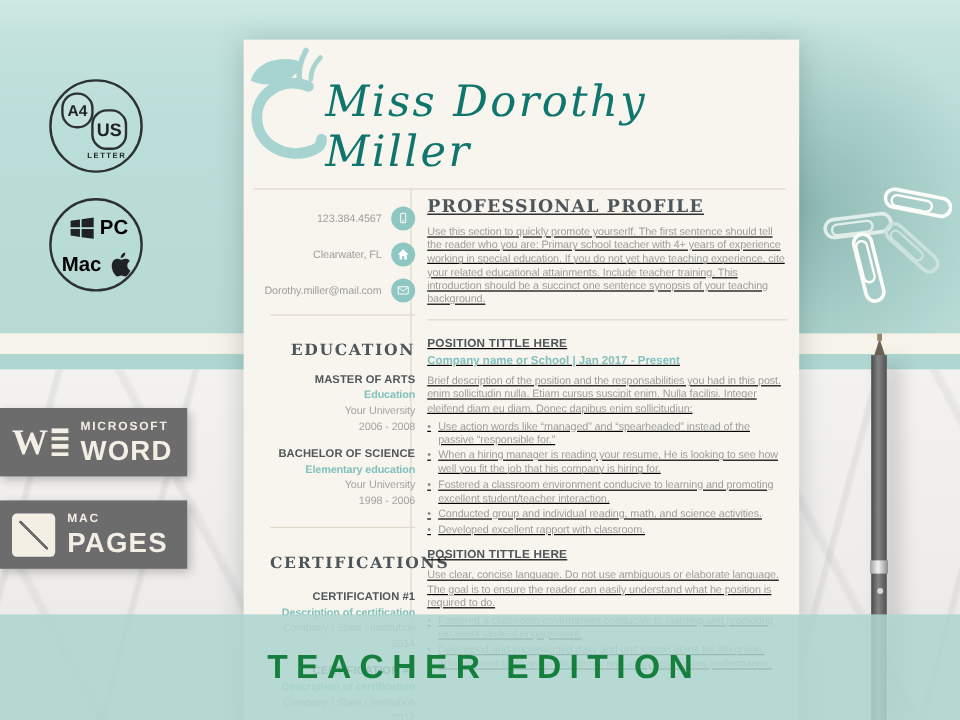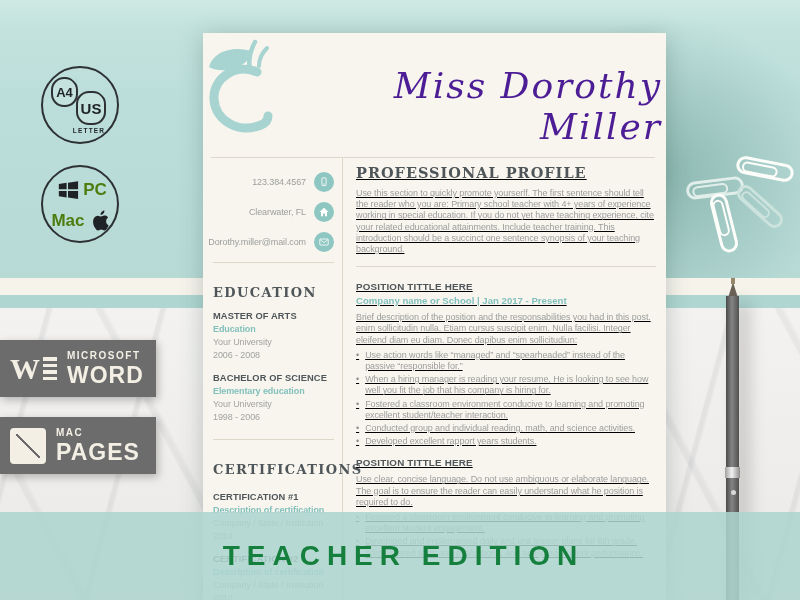--- a/index.html
+++ b/index.html
@@ -35,28 +35,28 @@
   .pen-body { position:absolute; left:0; top:14px; width:13px; height:304px;
     background:linear-gradient(90deg,#4a4a4a,#848484 45%,#515151); box-shadow:10px 6px 16px rgba(60,60,60,0.25); }
   .pen-ring { position:absolute; left:-1px; top:185px; width:15px; height:11px;
     background:linear-gradient(90deg,#9f9f9f,#f2f2f2 45%,#8d8d8d); }
   .pen-dot { position:absolute; left:4.5px; top:208px; width:5px; height:5px; border-radius:50%; background:#d8d8d8; }
 
   
   .paper { position:absolute; left:203px; top:33px; width:463px; height:567px; background:#f8f5ee;
     box-shadow:0 3px 22px rgba(50,80,75,0.28); z-index:3; overflow:hidden; }
   .apple-logo { position:absolute; left:2px; top:6px; }
-  .resume-name { position:absolute; left:68px; right:4px; top:32px; text-align:right;
-    font-family:"DejaVu Serif", serif; font-style:italic; font-size:36px; letter-spacing:2px; color:#4c1d95; }
+  .resume-name { position:absolute; left:68px; right:4px; top:32px; text-align:left;
+    font-family:"DejaVu Serif", serif; font-style:italic; font-size:36px; letter-spacing:2px; color:#0f766e; }
   .resume-subtitle { position:absolute; left:68px; right:4px; top:91px; text-align:center;
     font-size:11px; font-weight:bold; letter-spacing:5px; color:#8ac4c0; }
   .header-rule { position:absolute; left:8px; right:11px; top:124px; border-top:1px solid #ddd8ca; }
   .v-divider { position:absolute; left:139px; top:124px; bottom:0; width:1px; background:#ddd8ca; }
 
-  .col-left { position:absolute; left:4px; top:124px; width:139px; bottom:0; padding:15px 12px 0 6px; text-align:left; }
+  .col-left { position:absolute; left:16px; top:124px; width:139px; bottom:0; padding:15px 12px 0 6px; text-align:right; }
   .contact-row { display:flex; justify-content:flex-end; align-items:center; gap:8px; height:20px; margin-bottom:10px; }
   .contact-text { font-size:9px; color:#9c9e9c; letter-spacing:-0.1px; }
   .contact-icon { width:20px; height:20px; border-radius:50%; background:#8ec7c2; flex:0 0 auto;
     display:flex; align-items:center; justify-content:center; }
   .left-rule { border-top:1px solid #ddd8ca; margin-top:4px; }
 
   .side-heading { font-family:"DejaVu Serif", serif; font-weight:bold; font-size:13px;
     letter-spacing:1.4px; color:#4e565a; margin-top:22px; }
   .edu-item, .cert-item { margin-top:10px; line-height:13px; font-size:9px; letter-spacing:-0.1px; }
   .item-title { font-weight:bold; color:#4e565a; font-size:9.3px; letter-spacing:0.1px; }
@@ -84,21 +84,21 @@
   .badge-platforms { left:41px; top:165px; }
   .doc { position:absolute; border:2px solid #2d3133; border-radius:13px; background:rgba(255,255,255,0.12);
     display:flex; align-items:center; justify-content:center; font-weight:bold; color:#1f2325; }
   .doc::after { content:""; position:absolute; top:-2px; right:-2px; width:0; height:0;
     border-top:8px solid #bcdeda; border-left:8px solid transparent; }
   .doc-a4 { left:8px; top:9px; width:27px; height:30px; font-size:13px; }
   .doc-us { left:33px; top:23px; width:30px; height:34px; font-size:15px; }
   .letter-label { position:absolute; left:22px; top:59px; width:48px; text-align:center;
     font-size:6.5px; font-weight:bold; letter-spacing:1.2px; color:#1f2325; }
   .plat-row { position:absolute; left:0; width:78px; display:flex; align-items:center; justify-content:center; gap:4px;
-    font-size:17px; font-weight:bold; color:#4d7c0f; }
+    font-size:17px; font-weight:bold; color:#000000; }
   .plat-row.r1 { top:12px; } .plat-row.r2 { top:42px; }
 
   
   .soft-badge { position:absolute; left:0; width:156px; height:57px; background:#6c6c6c; z-index:4;
     display:flex; align-items:center; gap:10px; padding-left:10px; box-shadow:2px 3px 8px rgba(0,0,0,0.25); }
   .badge-word { top:340px; } .badge-pages { top:417px; }
   .soft-text { color:#f3efe5; line-height:1; }
   .soft-top { font-size:10px; font-weight:bold; letter-spacing:1.5px; margin-bottom:3px; }
   .soft-bottom { font-size:23px; font-weight:bold; letter-spacing:1px; }
   .word-icon { display:flex; align-items:center; gap:3px; }
@@ -229,21 +229,21 @@
         <div class="bullet">
             <span class="dot">•</span>
             <span class="btxt body-text">Fostered a classroom environment conducive to learning and promoting excellent student/teacher interaction.</span>
           </div>
         <div class="bullet">
             <span class="dot">•</span>
             <span class="btxt body-text">Conducted group and individual reading, math, and science activities.</span>
           </div>
         <div class="bullet">
             <span class="dot">•</span>
-            <span class="btxt body-text">Developed excellent rapport years students.</span>
+            <span class="btxt body-text">Developed excellent rapport with classroom.</span>
           </div>
       </div>
 
       <div class="pos-title" style="margin-top:10px;">POSITION TITTLE HERE</div>
       <div class="body-text pos-desc">Use clear, concise language. Do not use ambiguous or elaborate language. The goal is to ensure the reader can easily understand what he position is required to do.</div>
       <div class="bullets">
         <div class="bullet">
             <span class="dot">•</span>
             <span class="btxt body-text">Fostered a classroom environment conducive to learning and promoting excellent student engagement.</span>
           </div>

